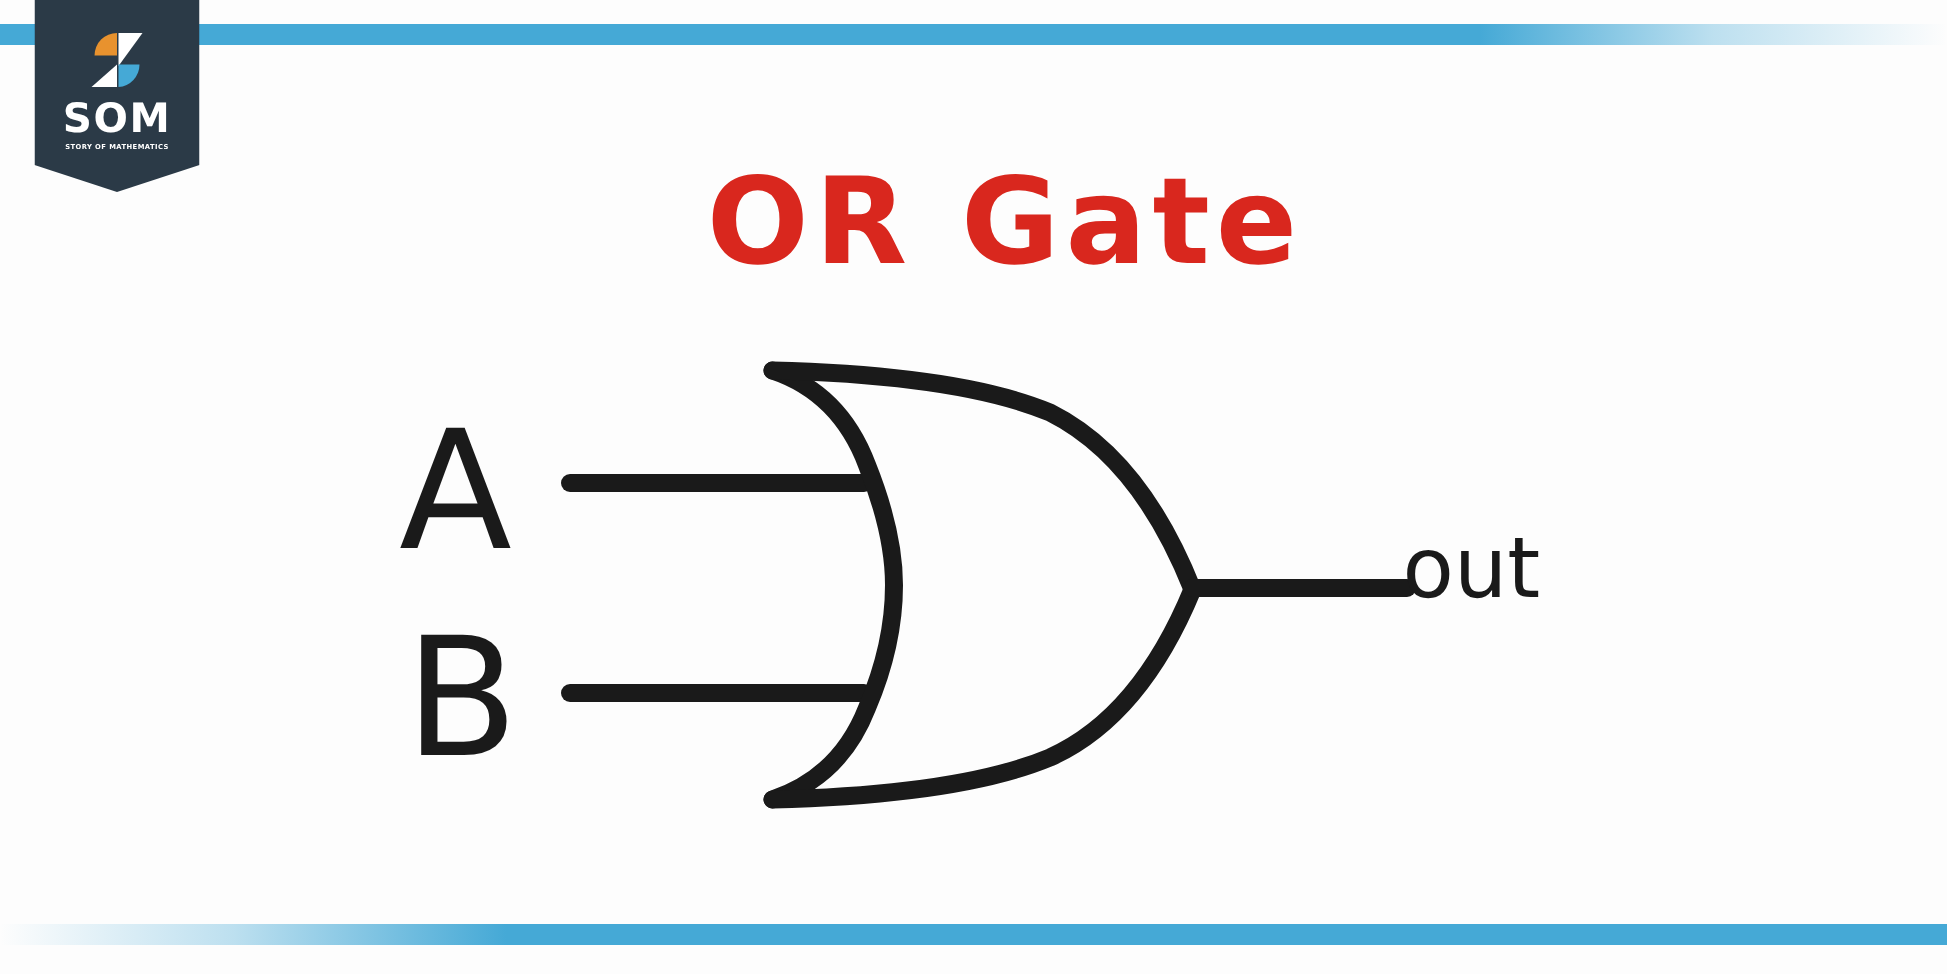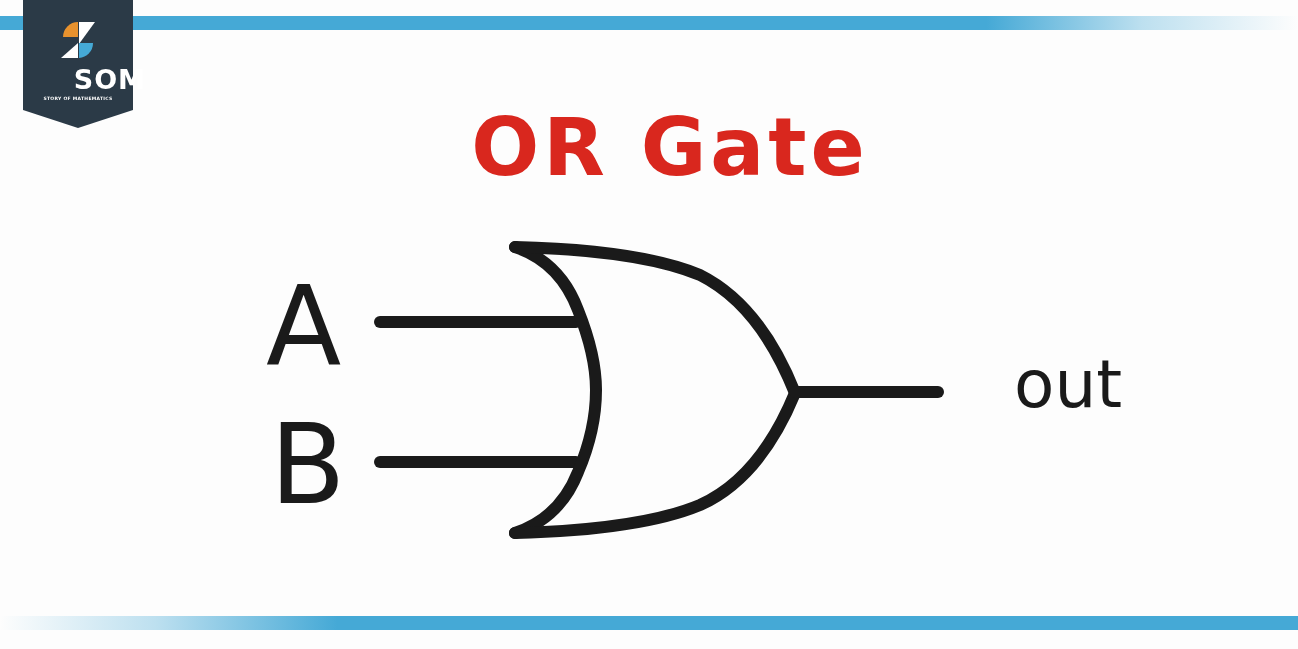--- a/index.html
+++ b/index.html
@@ -14,43 +14,42 @@
     }
     .bottom-bar {
       position: absolute; left: 0; top: 616px; width: 1298px; height: 14px;
       background: linear-gradient(to right, rgba(255,255,255,0) 0%, rgba(69,169,214,0.35) 12%, #45a9d6 26%, #45a9d6 100%);
     }
     .logo {
       position: absolute; left: 23px; top: 0; width: 110px; height: 128px;
     }
     .logo svg { display: block; }
     .logo-text {
-      position: absolute; left: 0; top: 64px; width: 110px; text-align: right;
+      position: absolute; left: 0; top: 64px; width: 110px; text-align: center;
       color: #ffffff; font-weight: bold; font-size: 27px; letter-spacing: 1px;
       font-family: "DejaVu Sans", sans-serif;
-      margin-left: 13px;
     }
     .logo-sub {
       position: absolute; left: 0; top: 96px; width: 110px; text-align: center;
       color: #ffffff; font-size: 4.5px; font-weight: bold; letter-spacing: 0.3px;
       font-family: "DejaVu Sans", sans-serif;
     }
     .title {
       position: absolute; left: 0; top: 100px; width: 1340px; text-align: center;
       color: #d9271e; font-size: 80px; font-weight: bold; letter-spacing: 4px;
       font-family: "DejaVu Sans", sans-serif; line-height: 96px;
     }
     .diagram { position: absolute; left: 0; top: 0; }
     .label {
       position: absolute; color: #1a1a1a; line-height: 1;
       font-family: "DejaVu Sans", sans-serif;
     }
     .label-a { left: 266px; top: 272px; font-size: 110px; }
     .label-b { left: 270px; top: 410px; font-size: 110px; }
-    .label-out { left: 1014px; top: 352px; font-size: 66px; }
+    .label-out { left: 935px; top: 352px; font-size: 56px; }
   </style>
 </head>
 <body>
 
 <div class="top-bar"></div>
 <div class="bottom-bar"></div>
 
 <div class="logo">
   <svg width="110" height="128" viewBox="0 0 110 128">
     <polygon points="0,0 110,0 110,110 55,128 0,110" fill="#2b3a47"></polygon>

